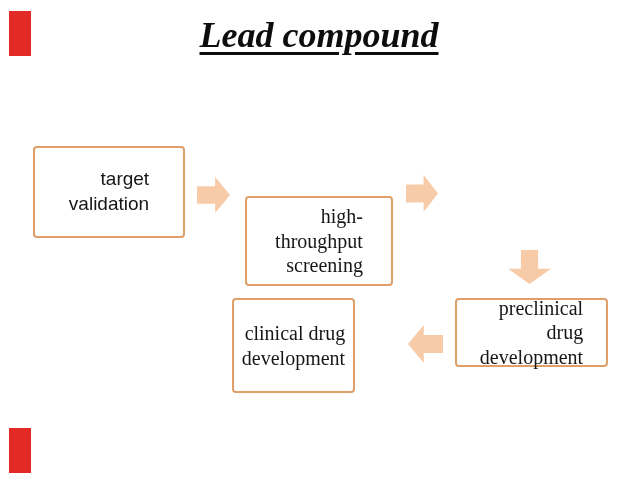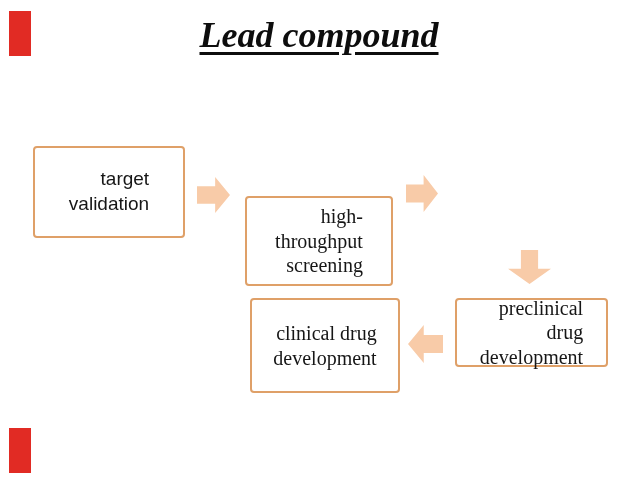--- a/index.html
+++ b/index.html
@@ -53,21 +53,21 @@
   .node .label {
     white-space: pre-line;
     line-height: 1.22;
   }
   .font-serif .label { font-family: "Liberation Serif", serif; font-size: 20px; }
   .font-sans  .label { font-family: "Liberation Sans", sans-serif; font-size: 19px; line-height: 1.3; }
 
   .node-target      { left: 33px;  top: 146px; width: 152px; height: 92px; }
   .node-hts         { left: 245px; top: 164px; width: 148px; height: 90px; margin-top: 32px; }
   .node-leadopt     { left: 453px; top: 149px; width: 154px; height: 88px; }
-  .node-clinical    { left: 250px; top: 298px; width: 150px; height: 95px; }
+  .node-clinical    { left: 232px; top: 298px; width: 123px; height: 95px; }
   .node-preclinical { left: 455px; top: 298px; width: 153px; height: 69px; }
 
   .arrow {
     position: absolute;
     background: var(--arrow_fill, #f8cba8);
   }
   .arrow.dir-right {
     clip-path: polygon(0% 26%, 55% 26%, 55% 0%, 100% 50%, 55% 100%, 55% 74%, 0% 74%);
   }
   .arrow.dir-left {

